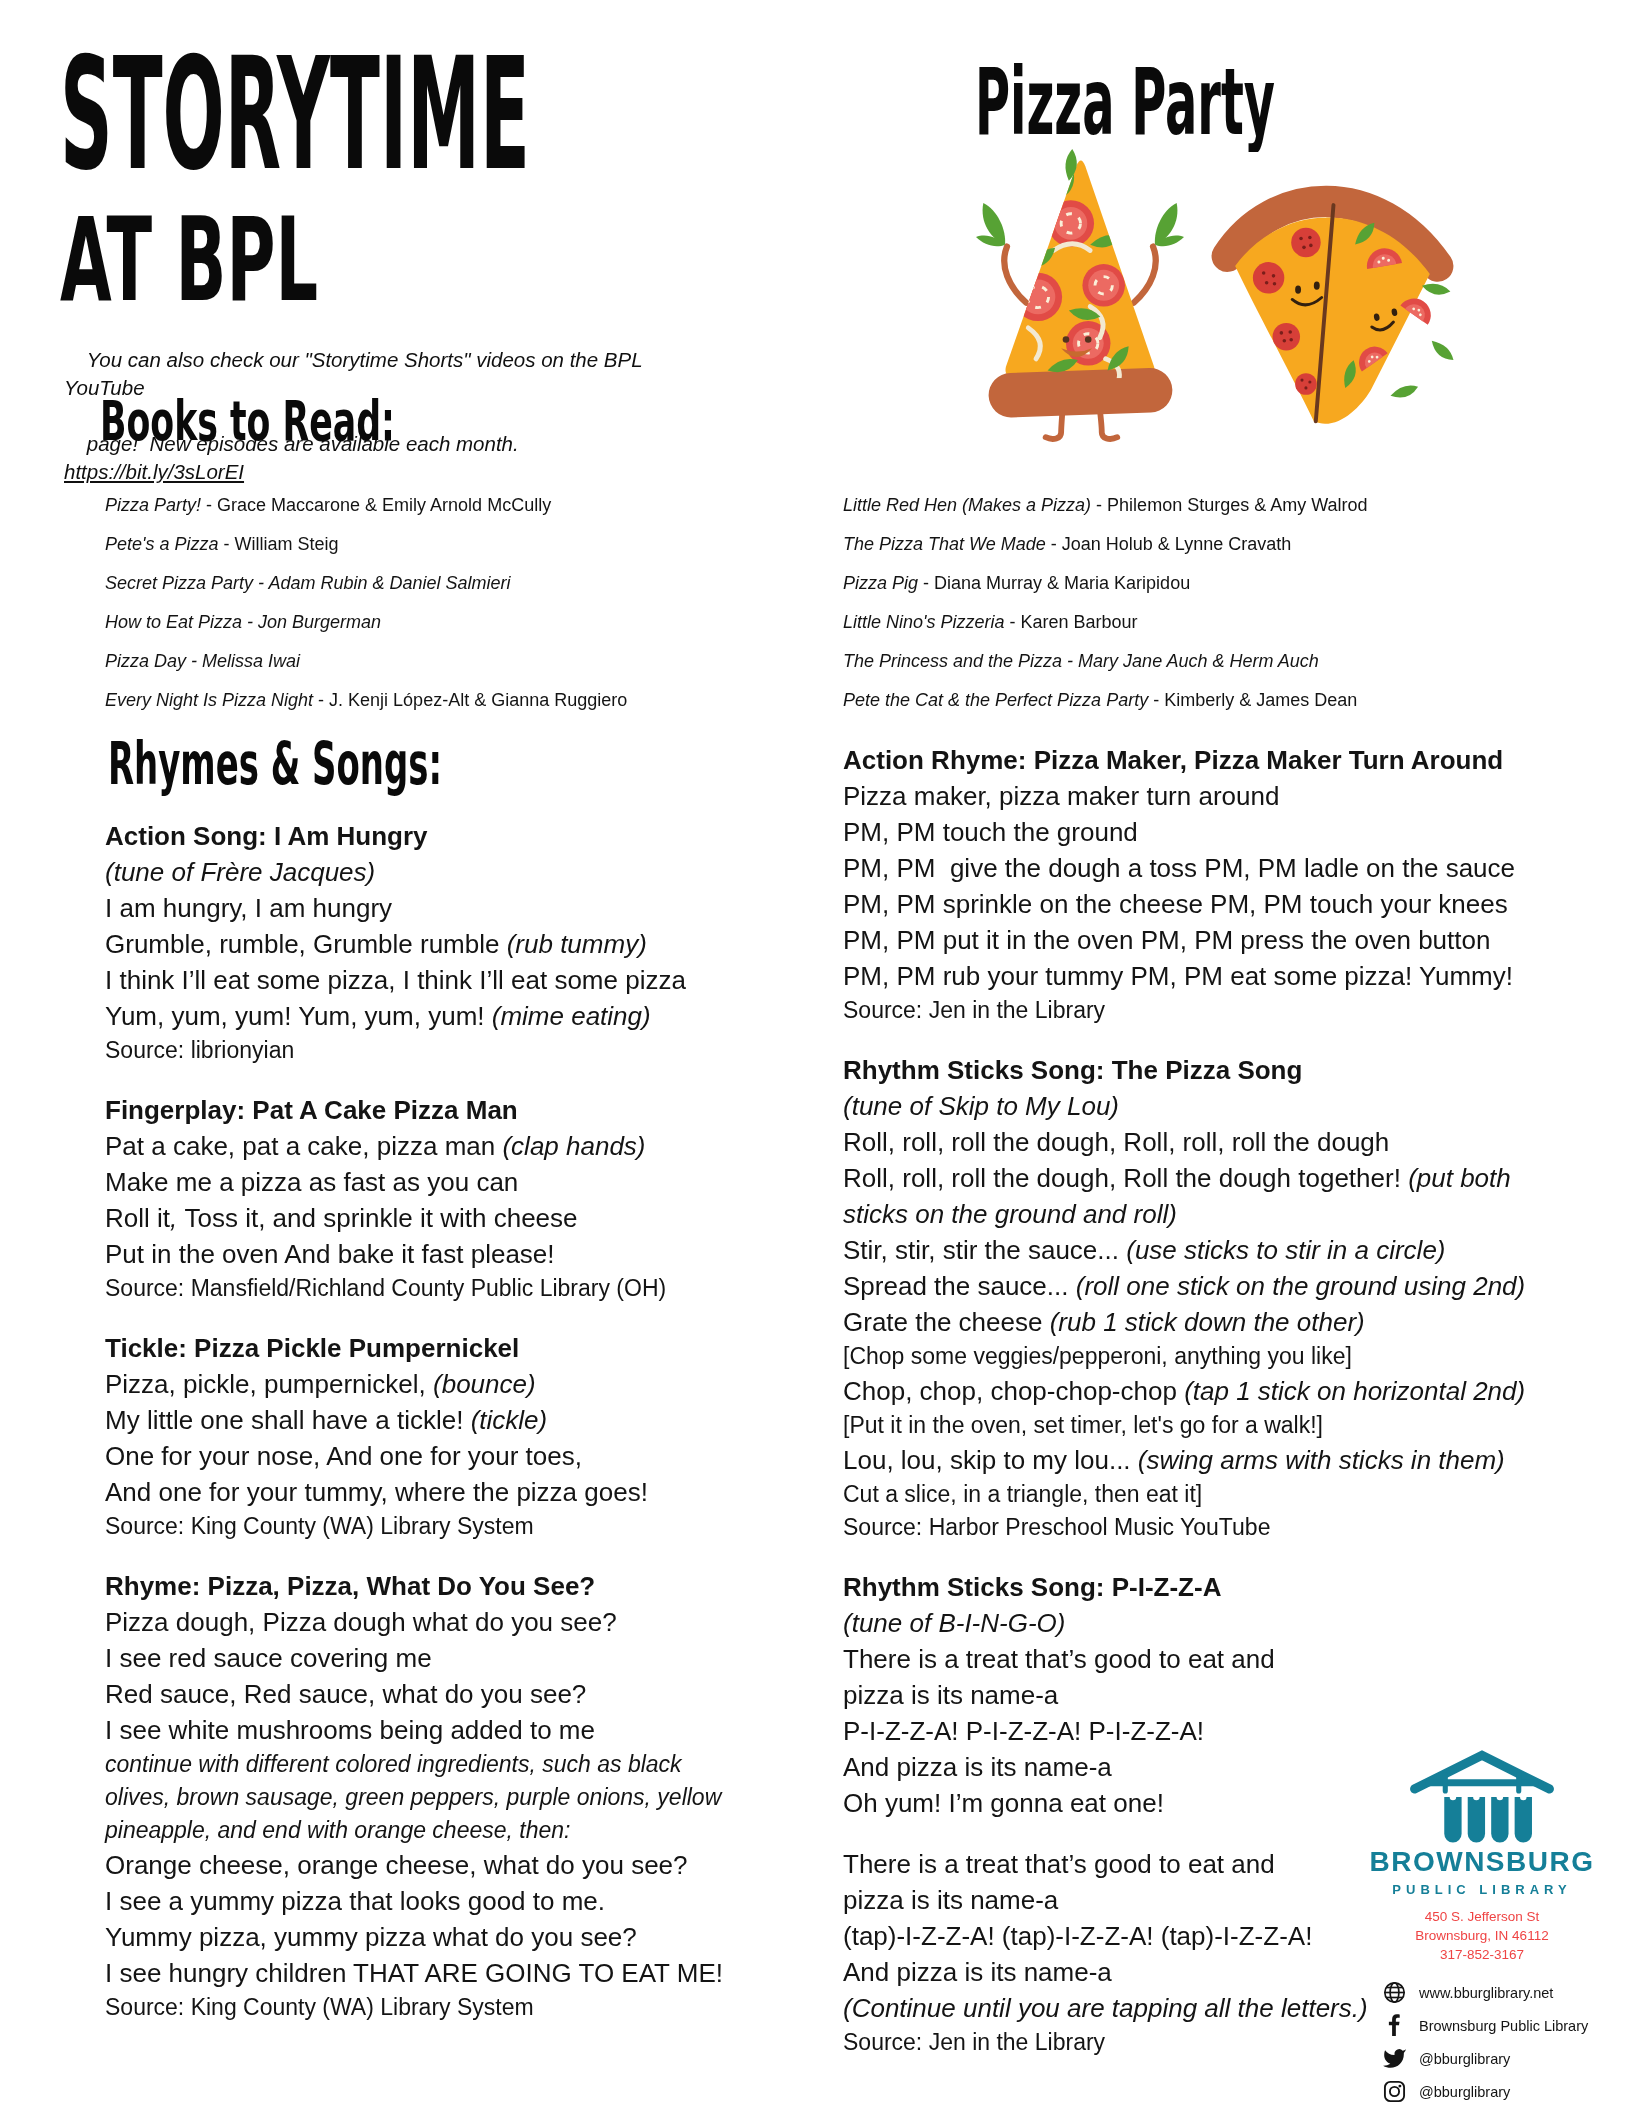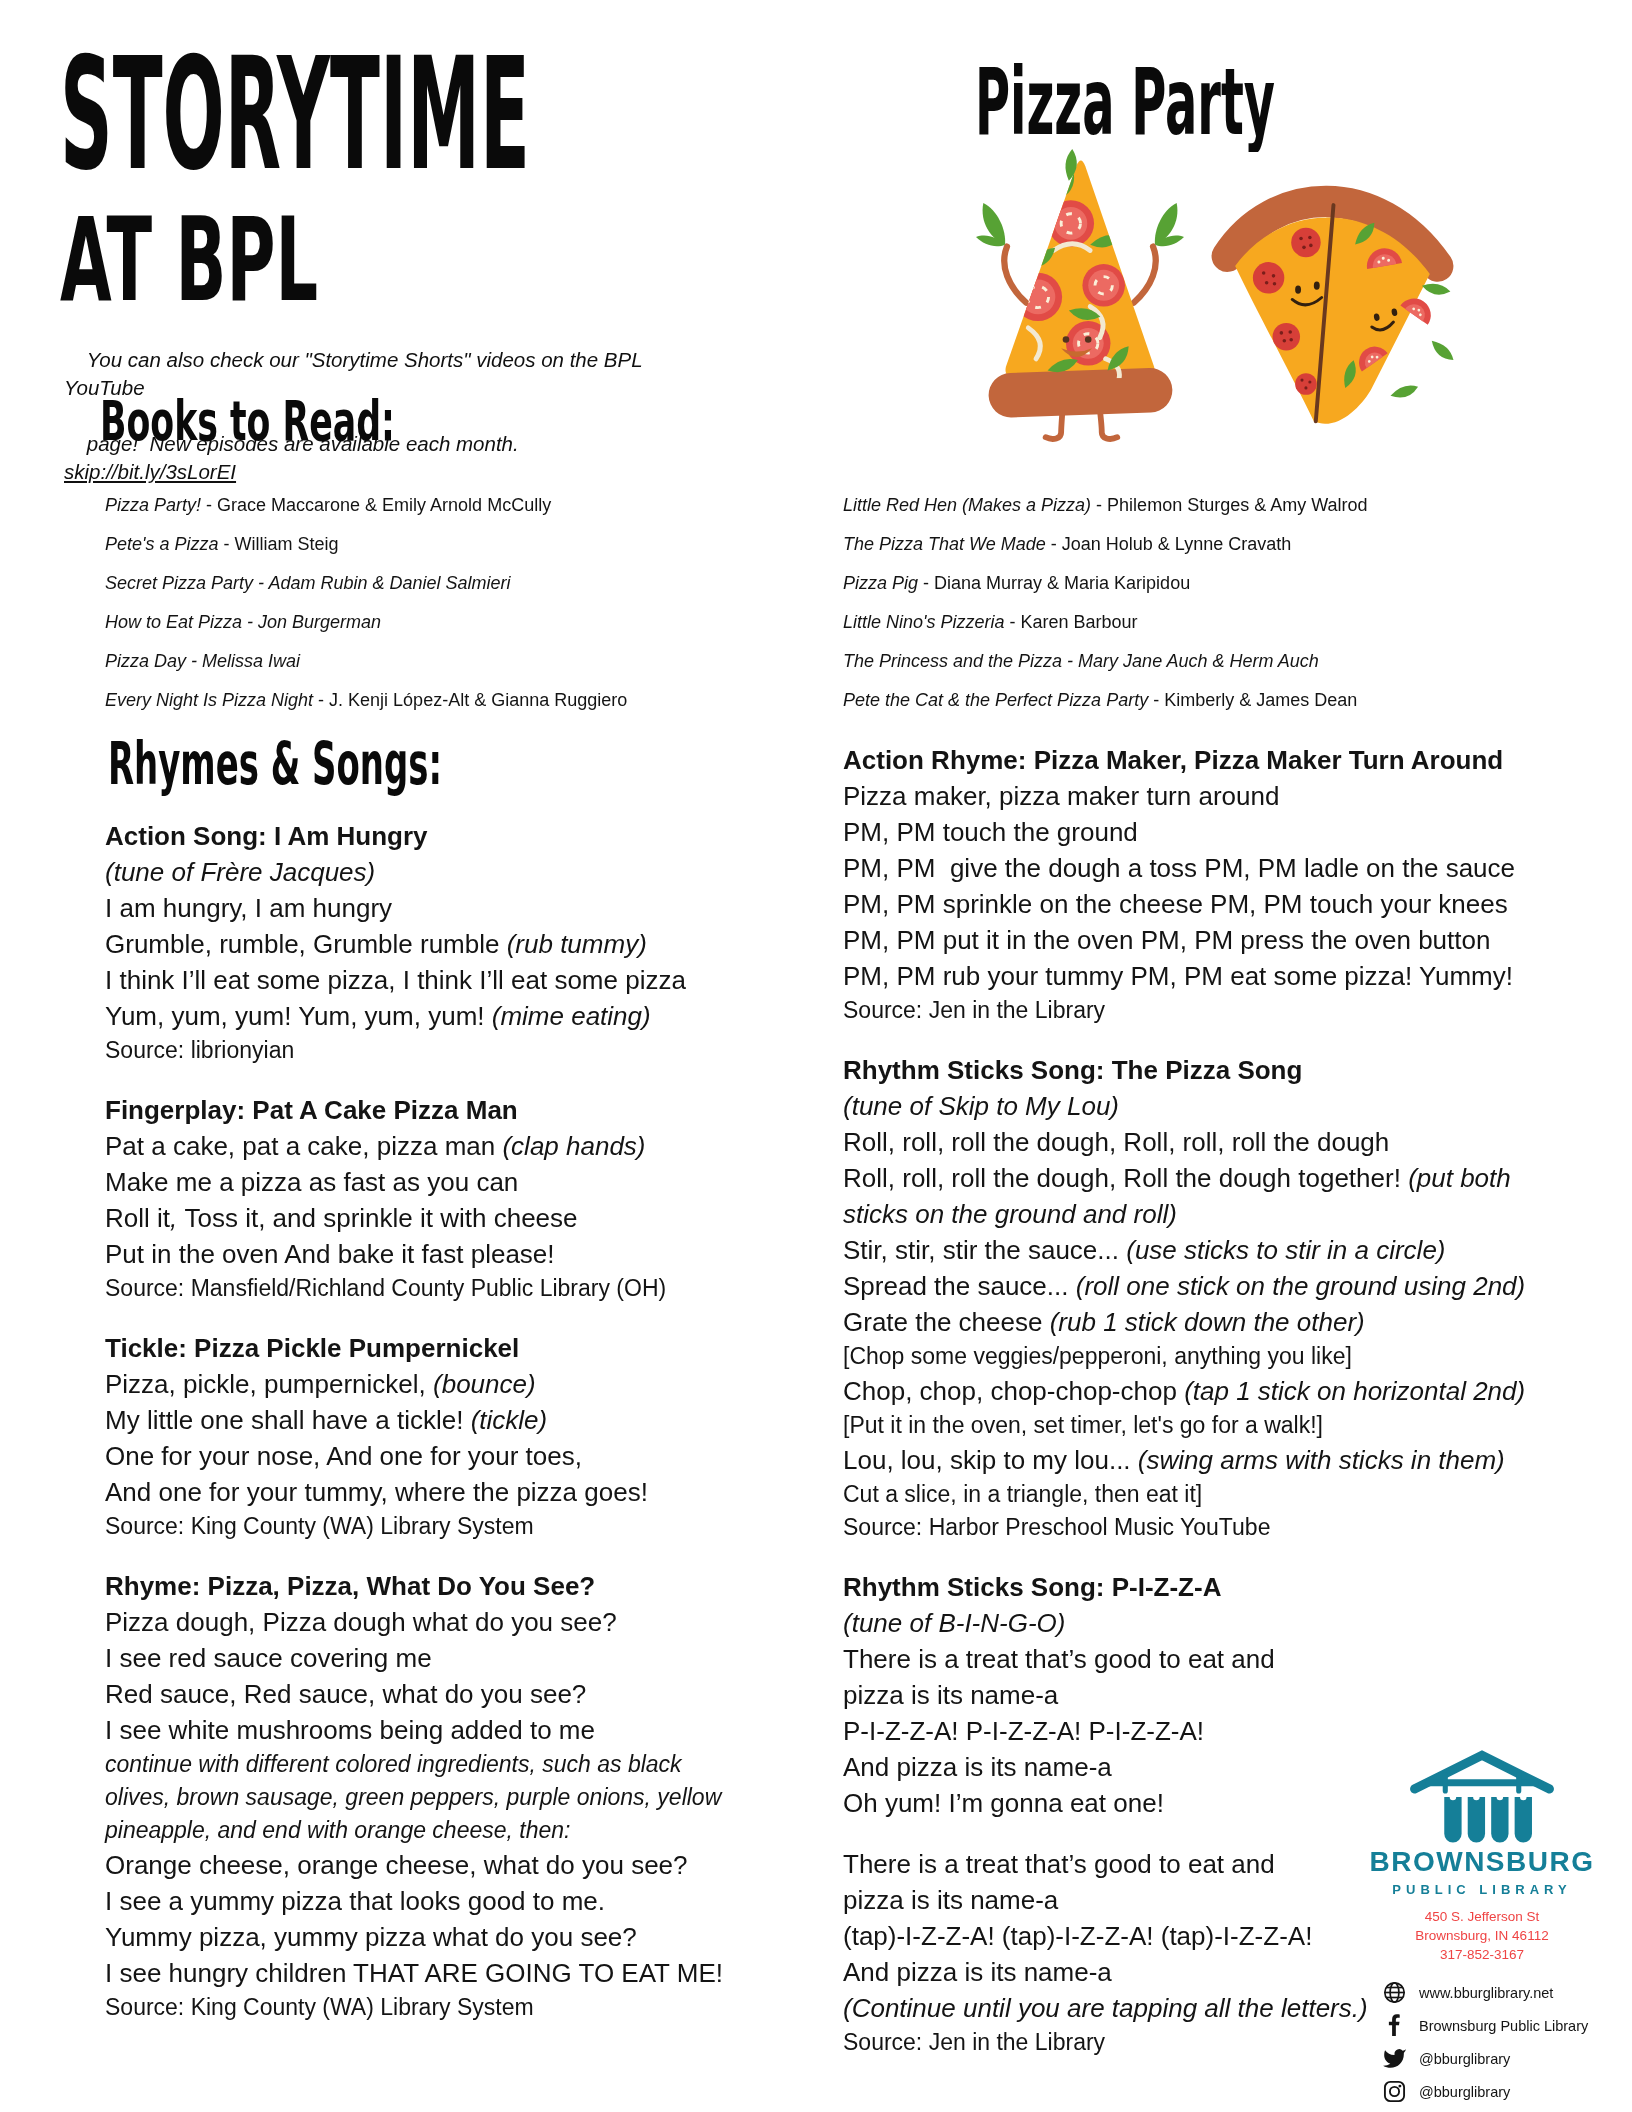--- a/index.html
+++ b/index.html
@@ -41,21 +41,21 @@
 
   <svg class="abs" style="left:60px;top:40px;" width="485" height="180">
     <text class="brush" x="0" y="128" font-size="155" textLength="470" lengthAdjust="spacingAndGlyphs">STORYTIME</text>
   </svg>
   <svg class="abs" style="left:60px;top:205px;" width="300" height="110">
     <text class="brush" x="0" y="95" font-size="115" textLength="258" lengthAdjust="spacingAndGlyphs">AT BPL</text>
   </svg>
 
   <div class="note abs" style="left:64px;top:318px;width:610px;">
     <span>You can also check our "Storytime Shorts" videos on the BPL YouTube</span><br>
-    <span>page!  New episodes are available each month. </span><span class="link">skip://bit.ly/3sLorEI</span>
+    <span>page!  New episodes are available each month. </span><span class="link">https://bit.ly/3sLorEI</span>
   </div>
 
   <svg class="abs" style="left:975px;top:52px;" width="330" height="100">
     <text class="brush" x="0" y="82" font-size="92" textLength="300" lengthAdjust="spacingAndGlyphs">Pizza Party</text>
   </svg>
 
   <svg class="abs" style="left:976px;top:146px;" width="208" height="298" viewBox="0 0 215 300">
 
     <path d="M52,158 C34,142 24,120 32,100" stroke="#C2663C" stroke-width="6.5" fill="none" stroke-linecap="round"></path>
     <path d="M163,158 C181,142 191,120 183,100" stroke="#C2663C" stroke-width="6.5" fill="none" stroke-linecap="round"></path>

